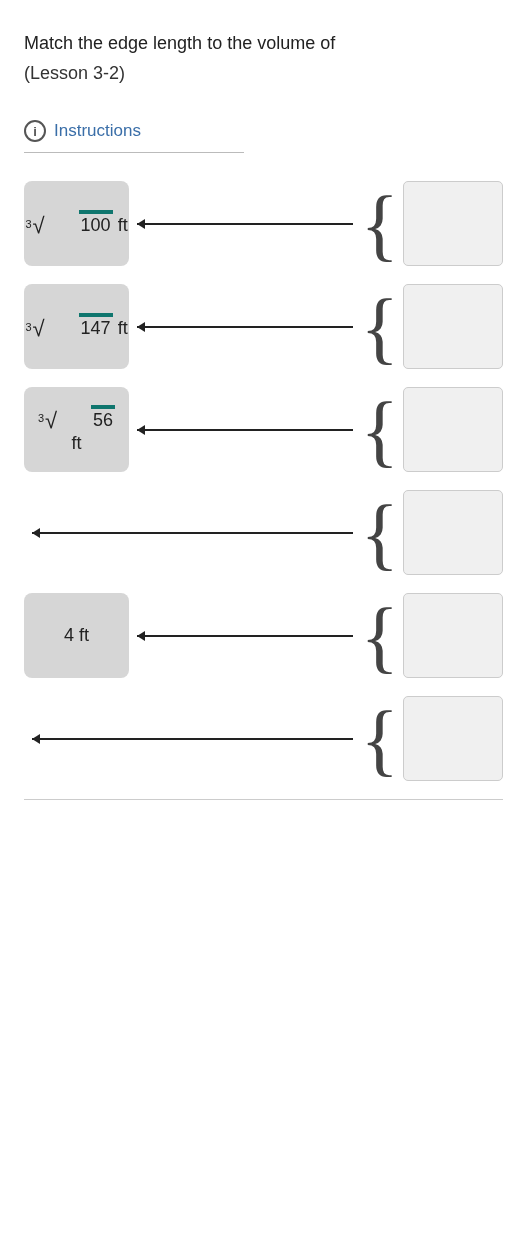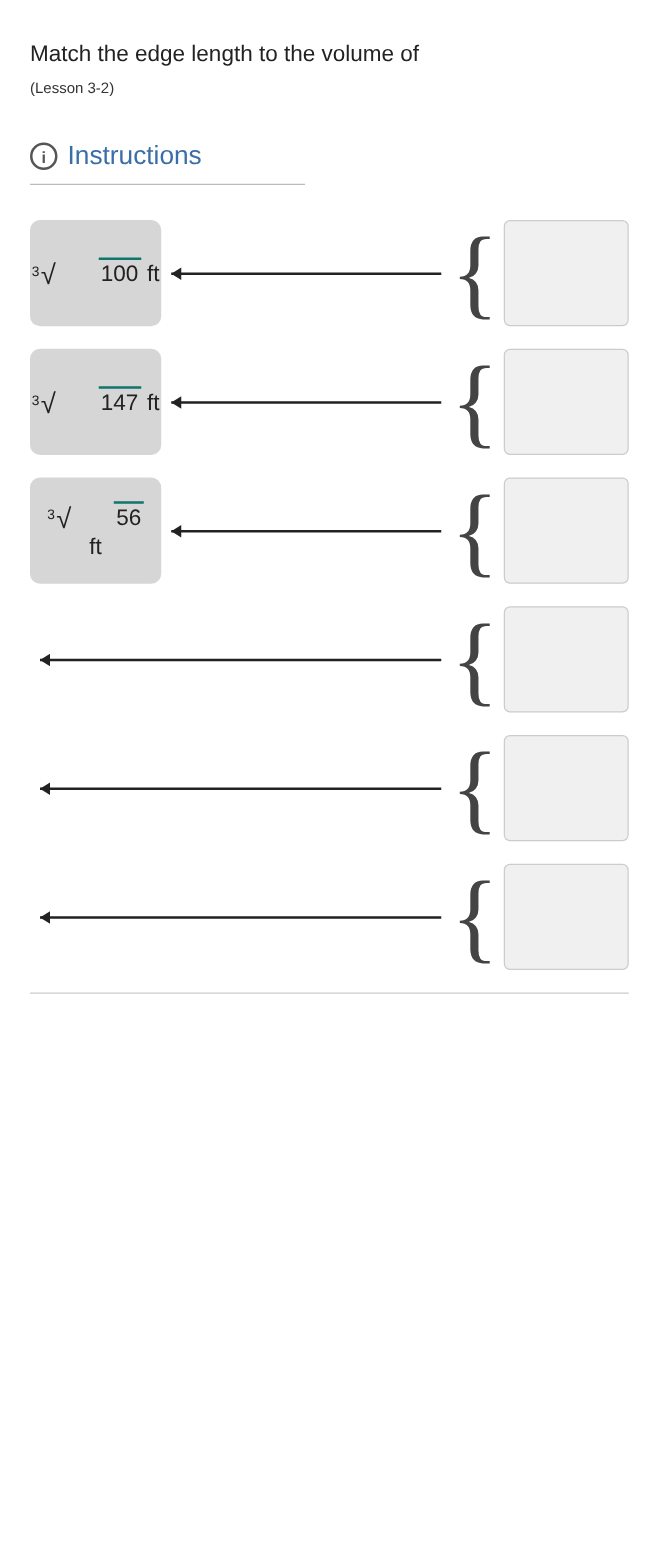--- a/index.html
+++ b/index.html
@@ -11,21 +11,21 @@
       padding: 30px 24px 30px 24px;
       font-size: 17px;
       color: #222;
     }
     .intro-text {
       font-size: 18px;
       line-height: 1.5;
       margin-bottom: 6px;
     }
     .lesson-text {
-      font-size: 12px;
+      font-size: 18px;
       color: #333;
       margin-bottom: 36px;
     }
     .instructions-row {
       display: flex;
       align-items: center;
       gap: 8px;
       margin-bottom: 6px;
       padding-bottom: 10px;
       border-bottom: 1.5px solid #bbb;
@@ -39,21 +39,21 @@
       border: 2px solid #555;
       display: flex;
       align-items: center;
       justify-content: center;
       font-size: 13px;
       font-weight: bold;
       color: #555;
       flex-shrink: 0;
     }
     .instructions-label {
-      font-size: 21px;
+      font-size: 17px;
       color: #3a6ea8;
       font-weight: 500;
     }
     .matching-area {
       margin-top: 28px;
       display: flex;
       flex-direction: column;
       gap: 18px;
     }
     .match-row {
@@ -94,21 +94,21 @@
       position: relative;
       top: -6px;
       margin-right: 1px;
     }
     .cube-root .radical-sign {
       font-size: 22px;
       line-height: 1;
       margin-right: 0;
     }
     .cube-root .radicand {
-      border-top: 2px solid #0f766e;
+      border-top: 4px solid #0f766e;
       padding-top: 1px;
       padding-left: 2px;
       padding-right: 2px;
       margin-left: 34px;
     }
     .arrow-line {
       flex: 1;
       display: flex;
       align-items: center;
       position: relative;
@@ -229,20 +229,23 @@
 
   <div class="match-row">
     <div class="arrow-line"></div>
     <div class="brace-drop">
       <span class="brace">{</span>
       <div class="right-box"></div>
     </div>
   </div>
 
   <div class="match-row">
+    <div class="left-box">
+      <span>4 ft</span>
+    </div>
     <div class="arrow-line"></div>
     <div class="brace-drop">
       <span class="brace">{</span>
       <div class="right-box"></div>
     </div>
   </div>
 
   <div class="match-row">
     <div class="arrow-line"></div>
     <div class="brace-drop">

